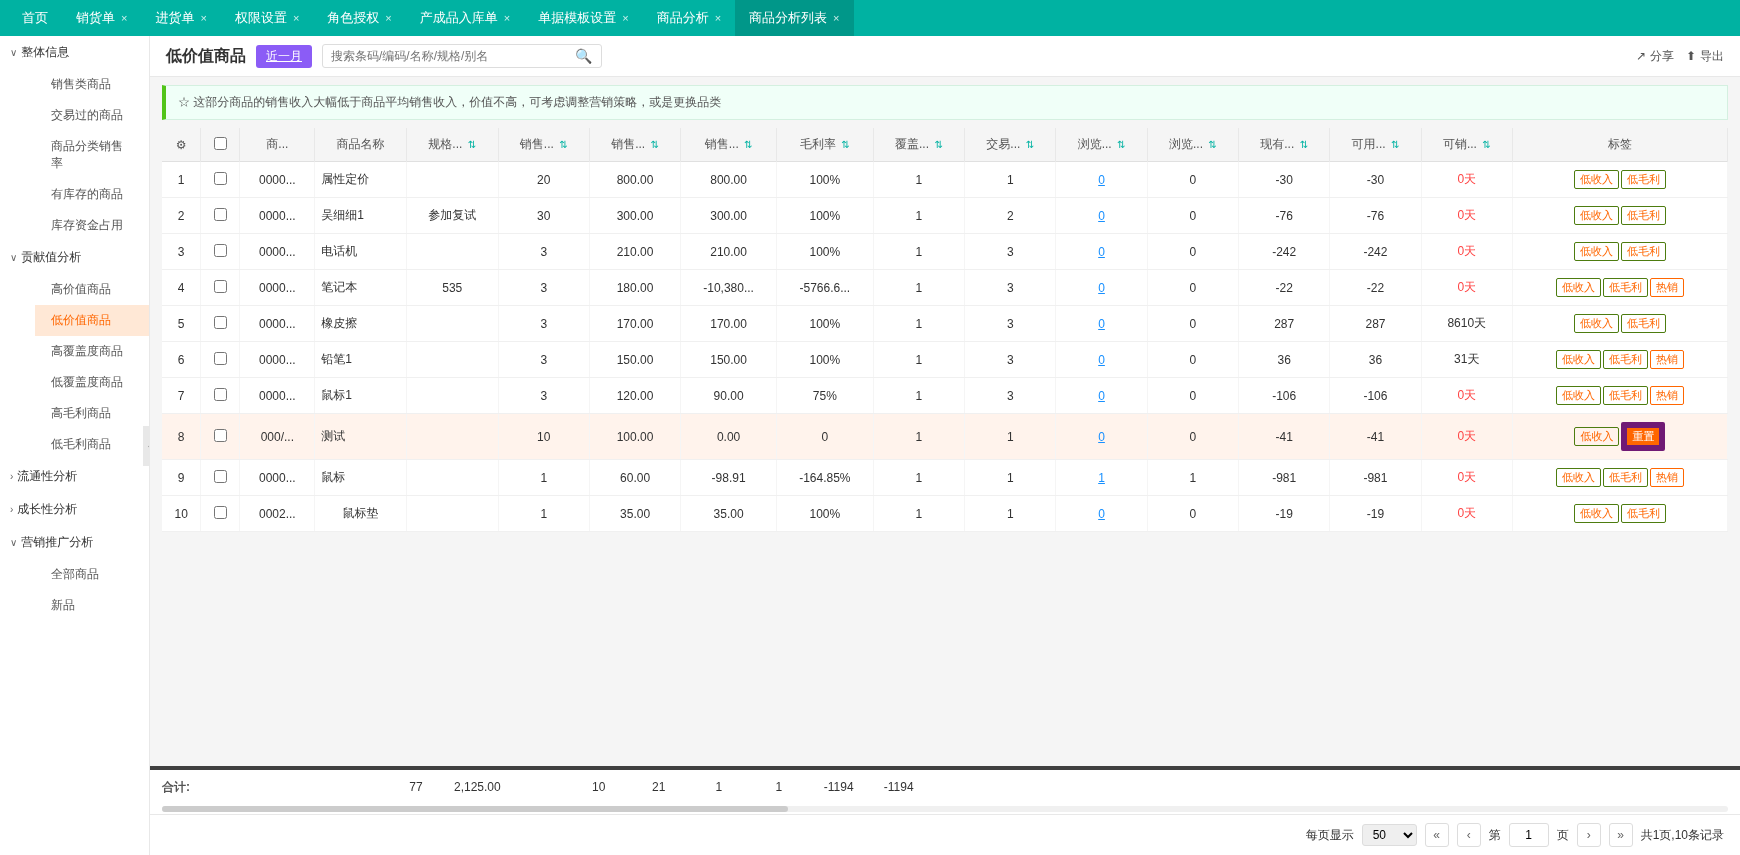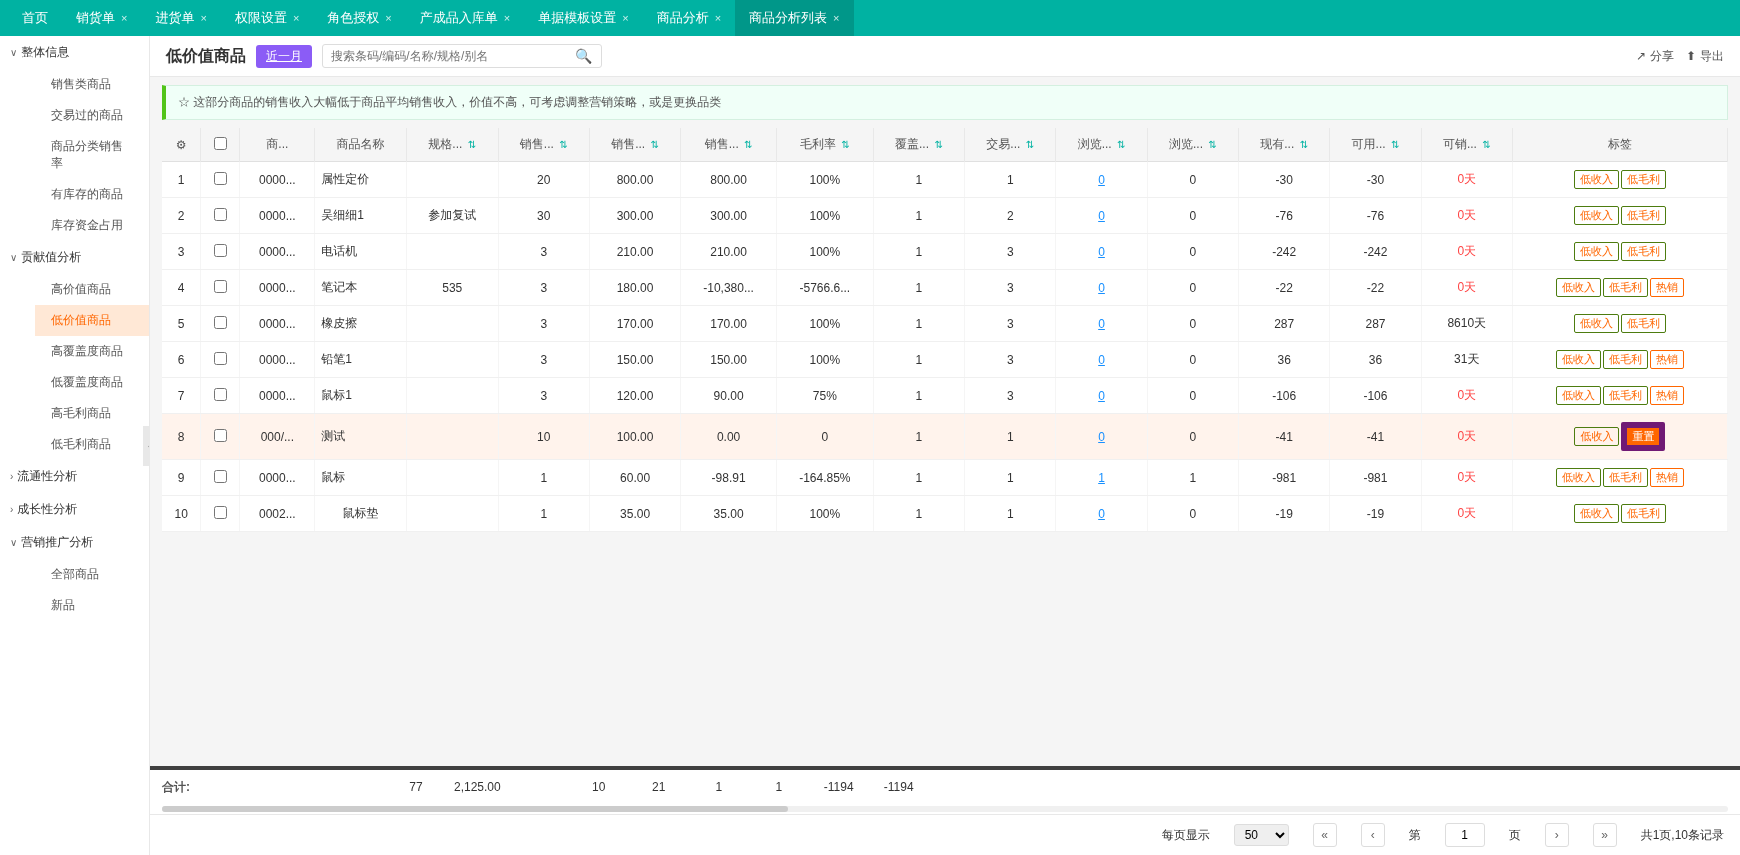--- a/index.html
+++ b/index.html
@@ -195,21 +195,21 @@
     .total-cell { padding: 4px 8px; min-width: 60px; text-align: center; font-size: 12px; color: #333; }
     
     
     .pagination-bar {
       background: #fff;
       border-top: 1px solid #e8e8e8;
       padding: 8px 16px;
       display: flex;
       justify-content: flex-end;
       align-items: center;
-      gap: 24px;
+      gap: 8px;
       font-size: 12px;
     }
     .page-size-select {
       border: 1px solid #ddd;
       padding: 2px 6px;
       border-radius: 3px;
       font-size: 12px;
     }
     .page-btn {
       width: 24px;

